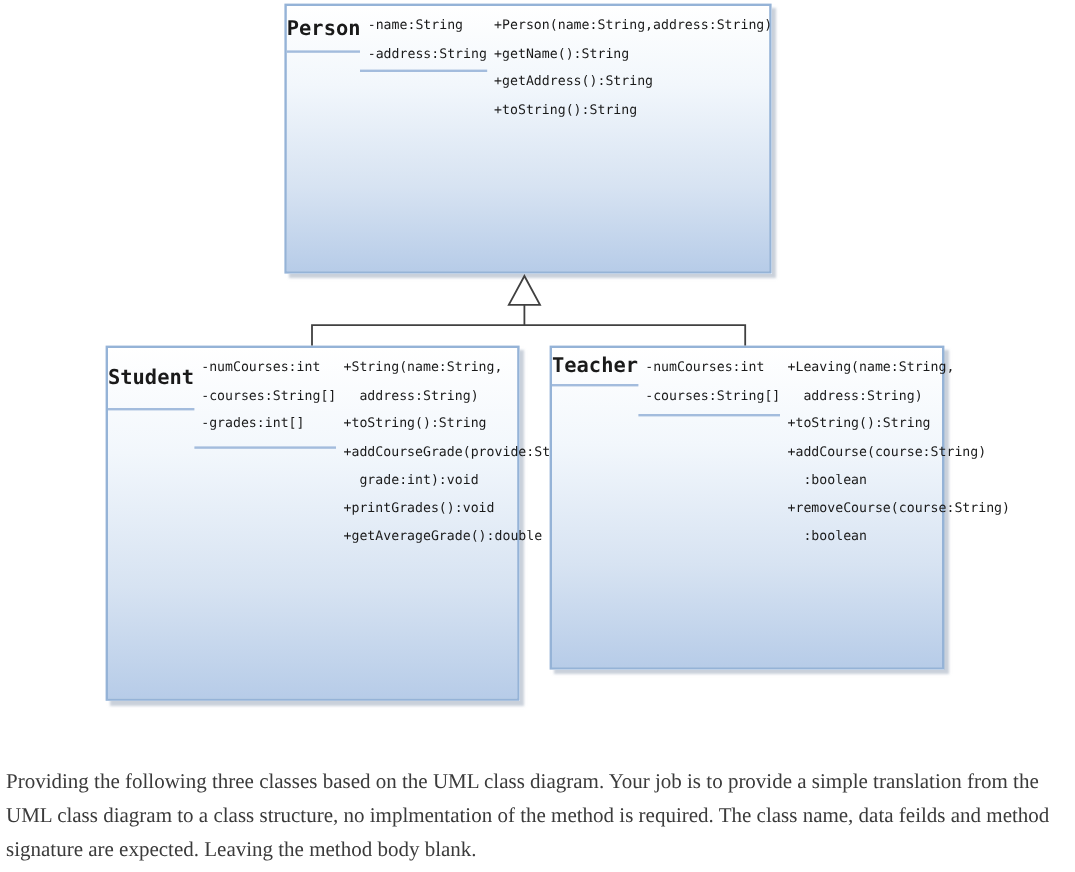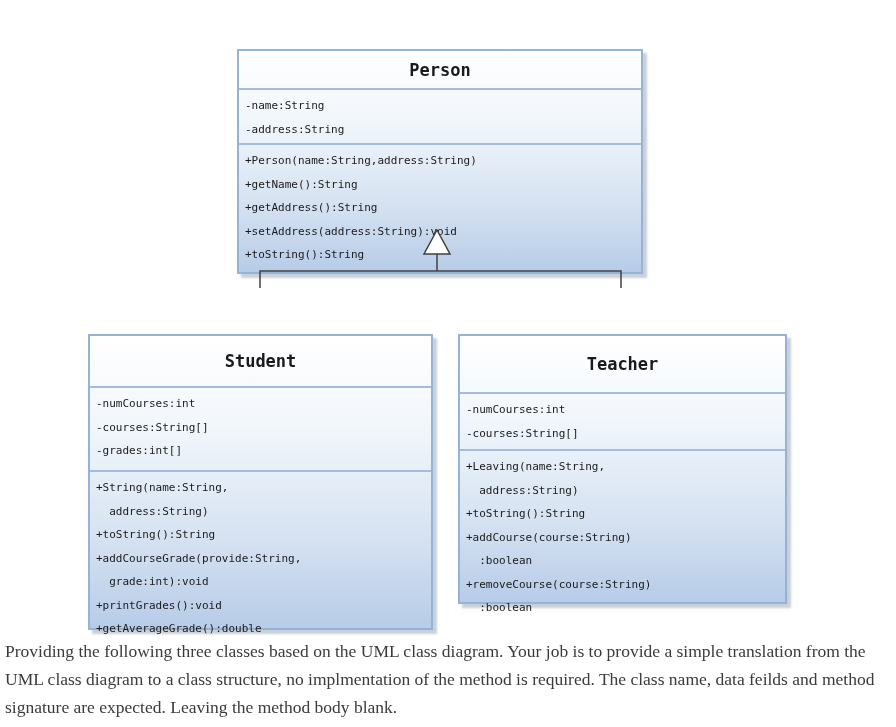--- a/index.html
+++ b/index.html
@@ -14,23 +14,22 @@
     width: 896px; height: 727px;
     background: #ffffff;
   }
   .uml-box {
     position: absolute;
     box-sizing: border-box;
     border: 2px solid #95b3d7;
     background: linear-gradient(to bottom, #ffffff 0%, #f2f7fc 30%, #d7e3f2 68%, #b7cce8 100%);
     box-shadow: 4px 4px 2px rgba(157, 169, 188, 0.55);
     display: flex;
-    flex-direction: column;
+    flex-direction: row;
     color: #1a1a1a;
-    margin-top: 46px;
   }
   .uml-title {
     box-sizing: border-box;
     border-bottom: 2px solid #a3bcdd;
     font-weight: bold;
     font-size: 17px;
     text-align: center;
     display: flex;
     align-items: center;
     justify-content: center;
@@ -51,21 +50,21 @@
   
   #box-person { left: 237px; top: 3px;   width: 406px; height: 225px; }
   #box-person .uml-title { height: 39px; }
   #box-person .uml-attrs { height: 55px; }
   
   #box-student { left: 88px; top: 288px; width: 345px; height: 296px; }
   #box-student .uml-title { height: 52px; }
   #box-student .uml-attrs { height: 84px; }
   
   #box-teacher { left: 458px; top: 288px; width: 329px; height: 270px; }
-  #box-teacher .uml-title { height: 58px; }
+  #box-teacher .uml-title { height: 32px; }
   #box-teacher .uml-attrs { height: 57px; }
 
   #connector-svg {
     position: absolute;
     left: 0; top: 0;
     width: 896px; height: 727px;
     pointer-events: none;
   }
   #instructions {
     position: absolute;
@@ -86,21 +85,20 @@
   <div class="uml-box" id="box-person">
     <div class="uml-title">Person</div>
     <div class="uml-compartment uml-attrs">
         <div class="code-line">-name:String</div>
         <div class="code-line">-address:String</div>
       </div>
     <div class="uml-compartment uml-methods">
         <div class="code-line">+Person(name:String,address:String)</div>
         <div class="code-line">+getName():String</div>
         <div class="code-line">+getAddress():String</div>
-        <div class="code-line">+setAddress(address:String):void</div>
         <div class="code-line">+toString():String</div>
       </div>
   </div>
 
   <div class="uml-box" id="box-student">
     <div class="uml-title">Student</div>
     <div class="uml-compartment uml-attrs">
         <div class="code-line">-numCourses:int</div>
         <div class="code-line">-courses:String[]</div>
         <div class="code-line">-grades:int[]</div>

